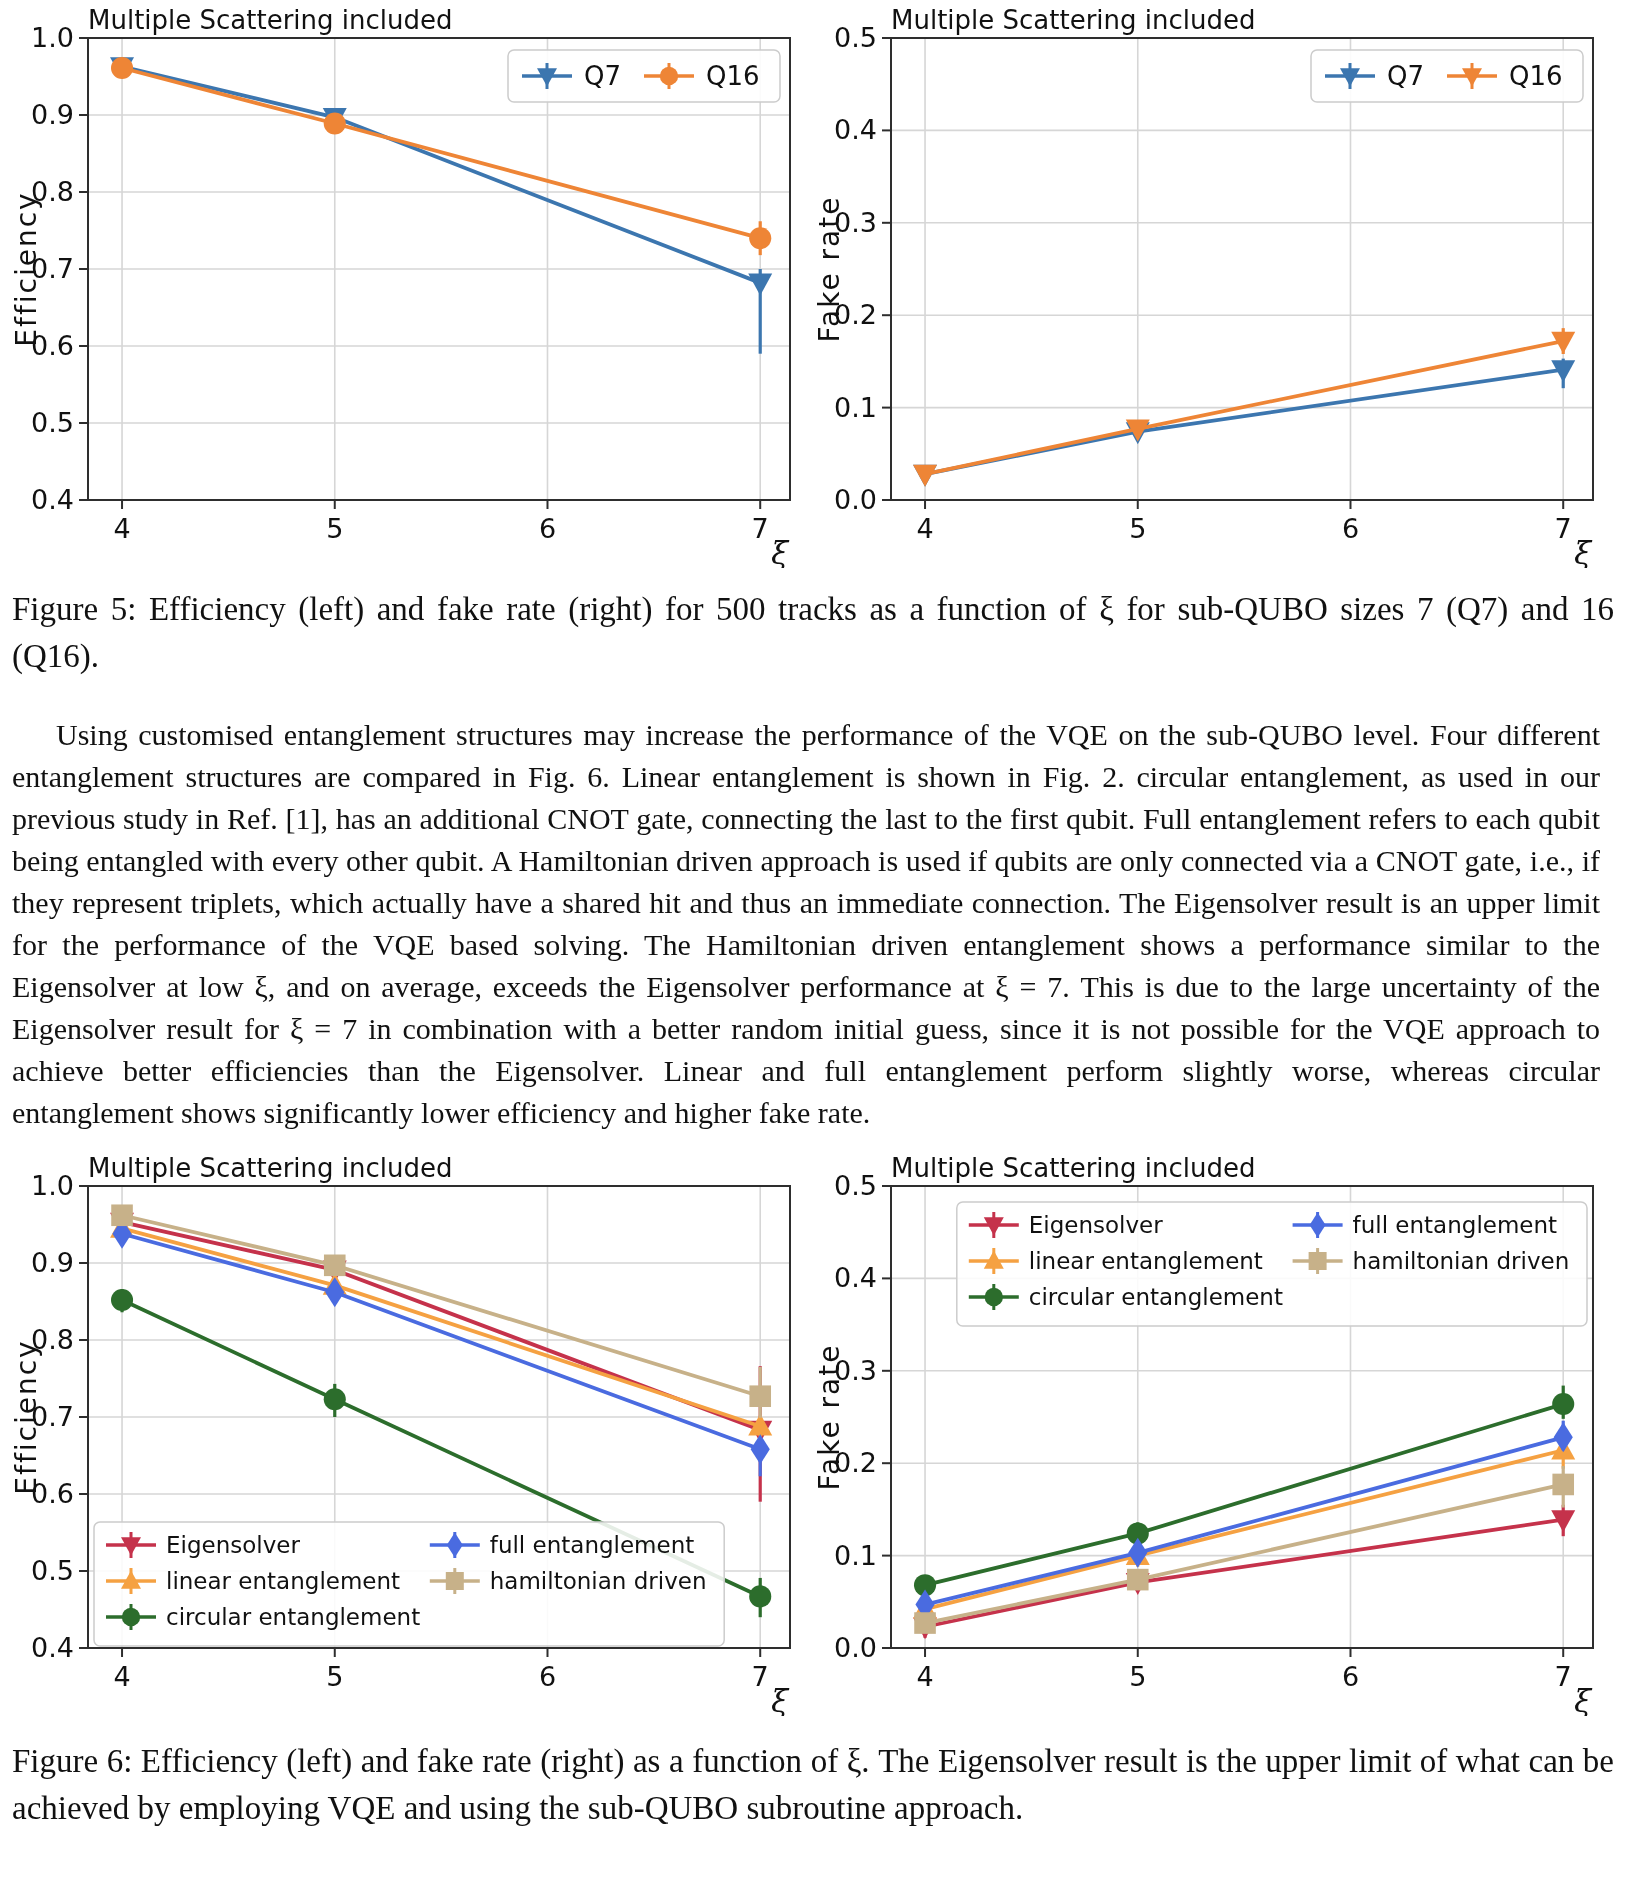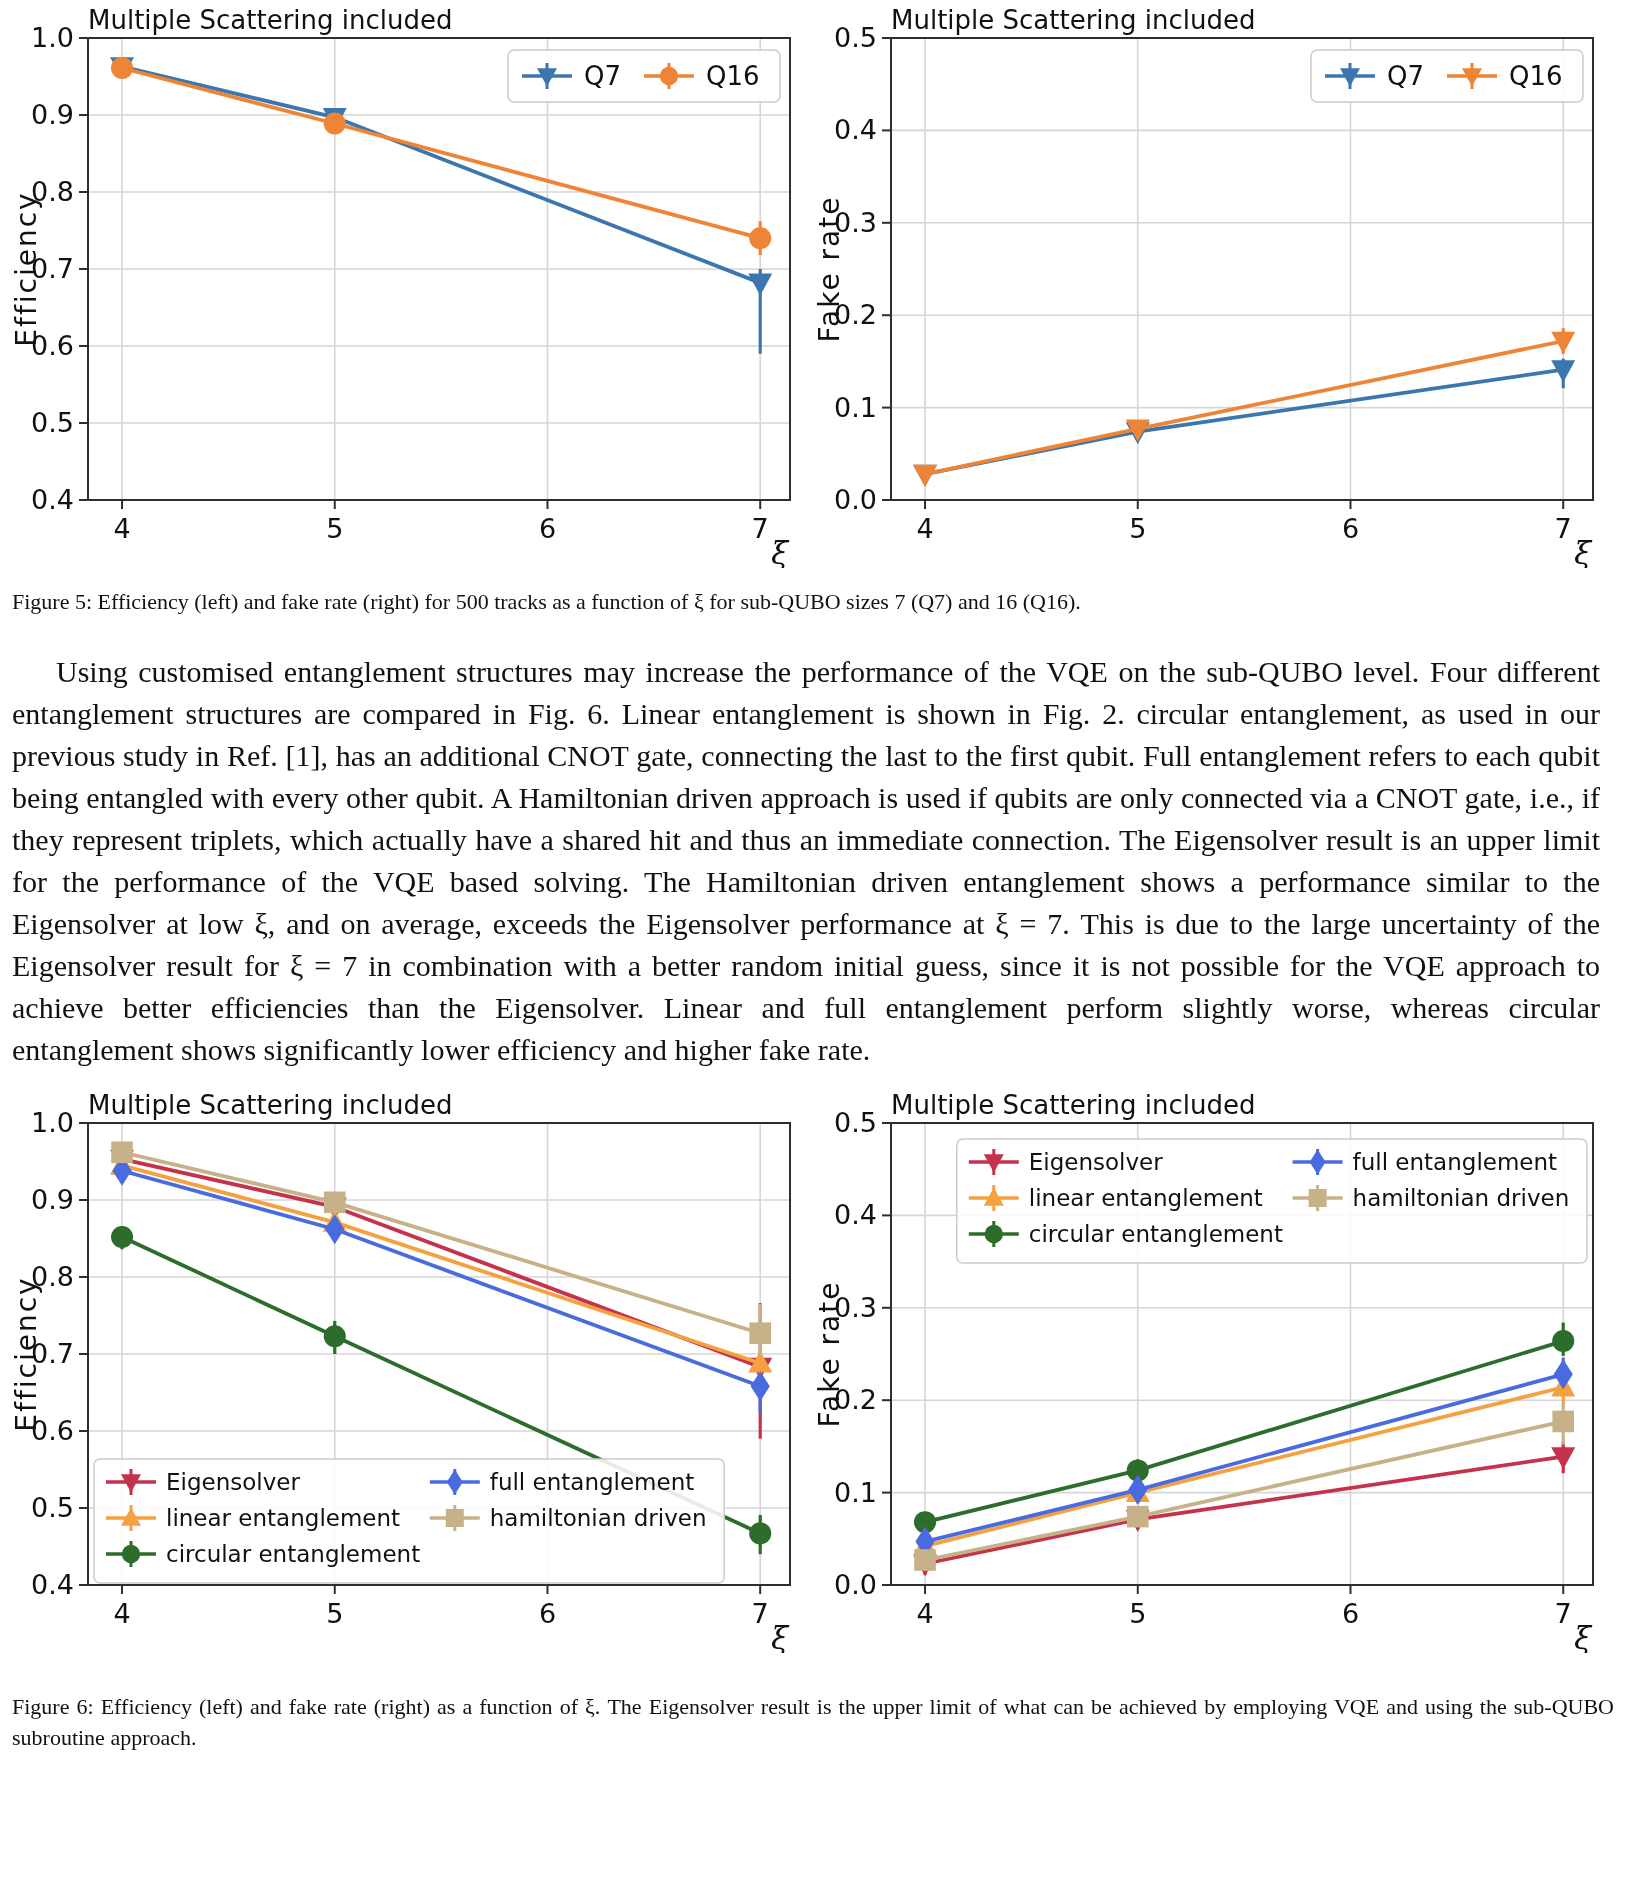--- a/index.html
+++ b/index.html
@@ -7,33 +7,33 @@
     width: 1626px;
     box-sizing: border-box;
     padding: 8px 10px 24px 10px;
     font-family: "Liberation Serif", serif;
     color: #111111;
   }
   .figure-row { display: flex; flex-direction: row; }
   .chart-box { width: 803px; height: 560px; }
   .caption {
     margin: 18px 2px 0 2px;
-    font-size: 22px;
+    font-size: 33px;
     line-height: 1.42;
     text-align: justify;
   }
   .body-text {
     margin: 34px 16px 0 2px;
     font-size: 30px;
     line-height: 1.40;
     text-align: justify;
     text-indent: 44px;
   }
   .fig6-row { margin-top: 22px; }
-  .caption-last { margin-top: 38px; }
+  .caption-last { margin-top: 22px; }
 </style>
 </head>
 <body>
 
 <div class="page">
 
   <div class="figure-row">
     <div class="chart-box"><svg viewBox="0 0 803 560" width="803" height="560">
           <g>
             <line x1="112.03636363636366" y1="30" x2="112.03636363636366" y2="492" stroke="#d6d6d6" stroke-width="1.6"></line>

